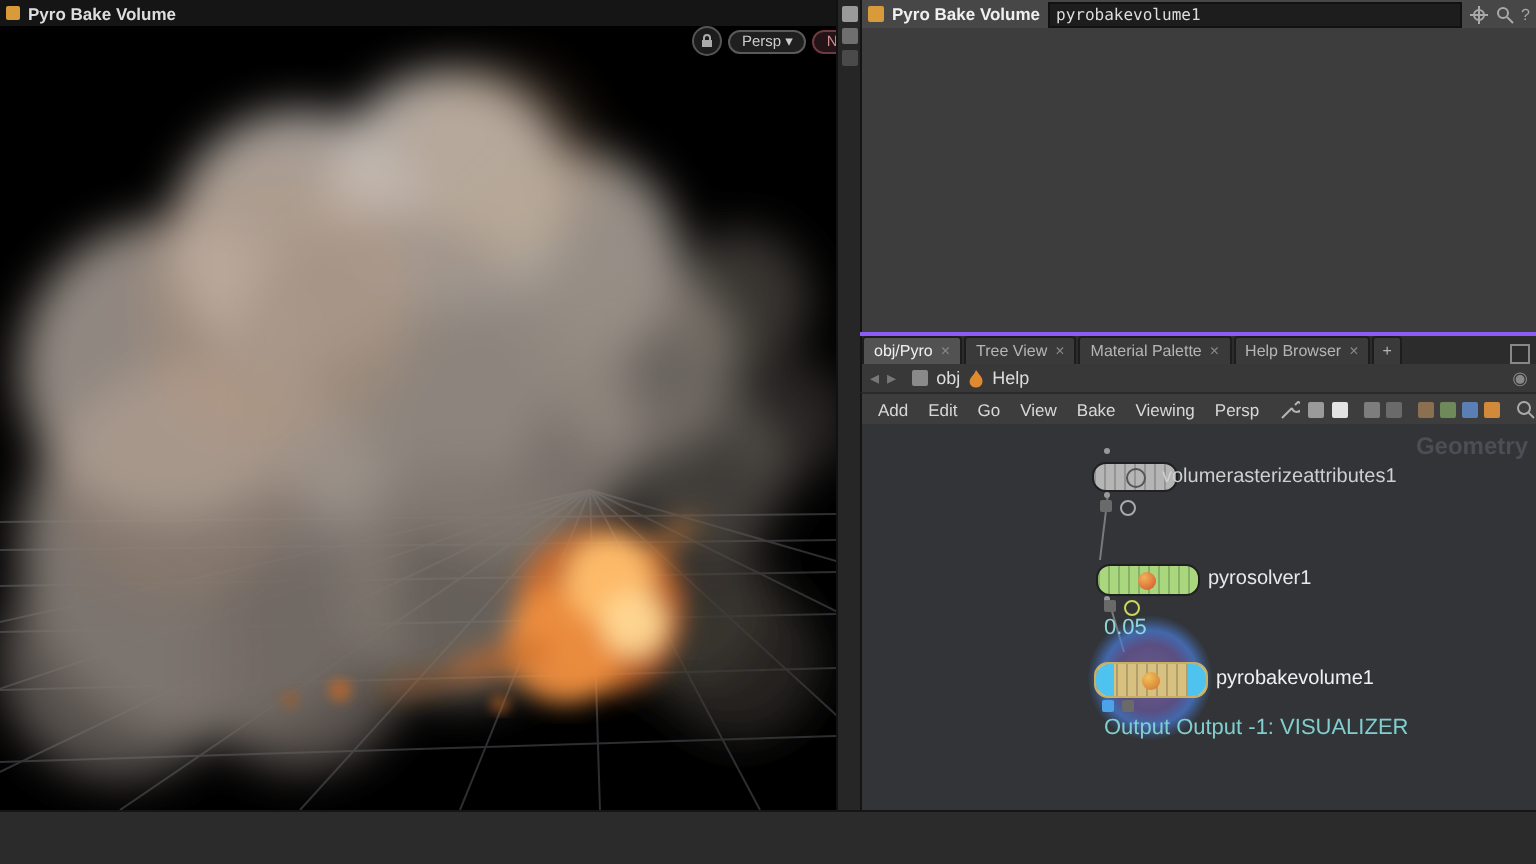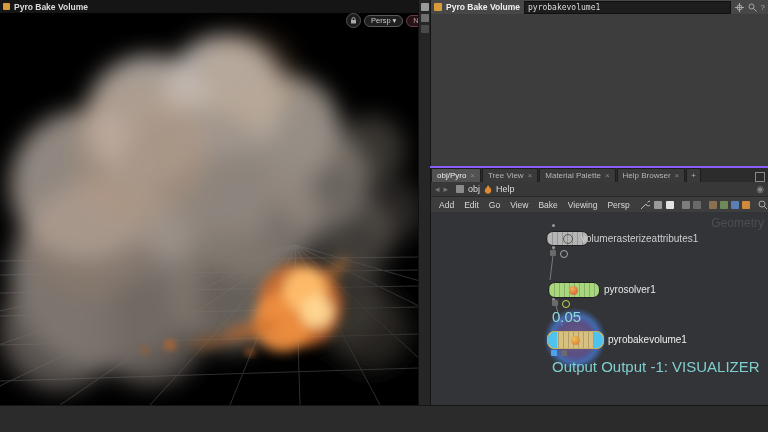--- a/index.html
+++ b/index.html
@@ -26,27 +26,27 @@
   .panetabs{left:430px;top:168px;width:338px;height:14px;background:#2c2c2c;display:flex;align-items:flex-end;border-left:1px solid #141414;box-sizing:border-box;}
   .ptab2{height:13px;display:flex;align-items:center;gap:4px;padding:0 5px;font-size:8px;background:#3a3a3a;color:#b5b5b5;border:1px solid #1d1d1d;border-bottom:none;border-radius:2px 2px 0 0;margin-right:1px;white-space:nowrap;}
   .ptab2.active{background:#525252;color:#f0f0f0;text-align:right;}
   .ptab2 .x{color:#888;font-size:8px;}
   .pathbar{left:430px;top:182px;width:338px;height:14px;background:#383838;display:flex;align-items:center;gap:4px;padding:0 4px;box-sizing:border-box;border-left:1px solid #141414;}
   .menubar{left:430px;top:196px;width:338px;height:16px;background:#3d3d3d;display:flex;align-items:center;gap:10px;padding:0 8px;box-sizing:border-box;border-top:1px solid #2a2a2a;border-left:1px solid #141414;}
   .menuitem{font-size:8.5px;color:#d8d8d8;}
   .mico{width:8px;height:8px;border-radius:1px;}
   
   .network{left:430px;top:212px;width:338px;height:193px;background:#323438;border-left:1px solid #141414;box-sizing:border-box;overflow:hidden;}
-  .watermark{position:absolute;right:4px;top:4px;font-size:12px;font-weight:normal;color:#4b4e54;}
+  .watermark{position:absolute;right:4px;top:4px;font-size:12px;font-weight:bold;color:#4b4e54;}
   .node{position:absolute;border-radius:7px;border:1px solid #202020;
         background-image:repeating-linear-gradient(90deg,rgba(0,0,0,.18) 0 1px,transparent 1px 5px);}
   .nodelabel{position:absolute;font-size:10px;color:#cfcfcf;white-space:nowrap;}
   .ndot{position:absolute;width:3px;height:3px;border-radius:50%;background:#999;}
   .badge{position:absolute;width:6px;height:6px;border-radius:1px;}
-  .cyantext{position:absolute;font-size:15px;color:#8fd8d8;white-space:nowrap;}
+  .cyantext{position:absolute;font-size:11px;color:#8fd8d8;white-space:nowrap;}
   
   .bottombar{left:0;top:405px;width:768px;height:27px;background:#2b2b2b;border-top:1px solid #151515;box-sizing:border-box;}
 </style>
 </head>
 <body>
 
 <div class="stage">
 
   <div class="abs" style="left:0;top:13px;width:418px;height:392px;background:#000;">
     <svg width="418" height="392">

